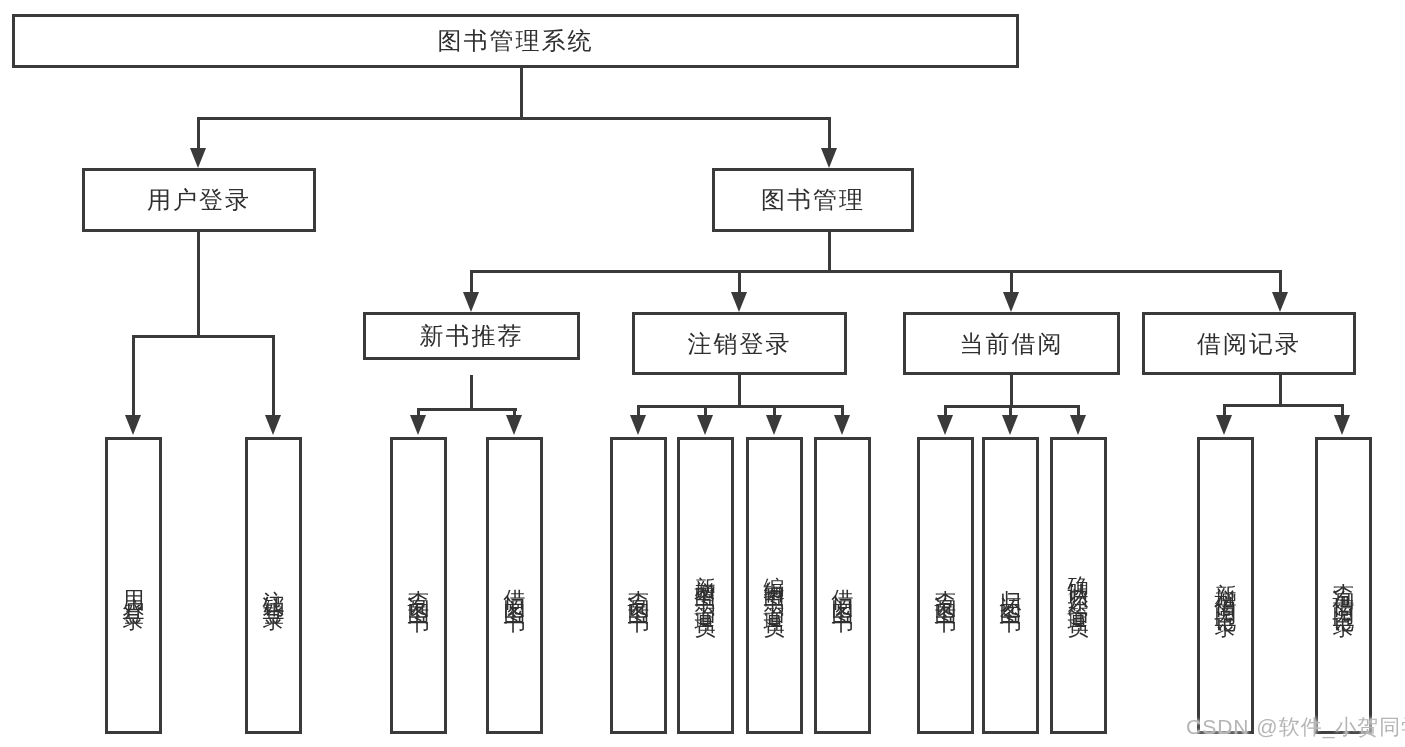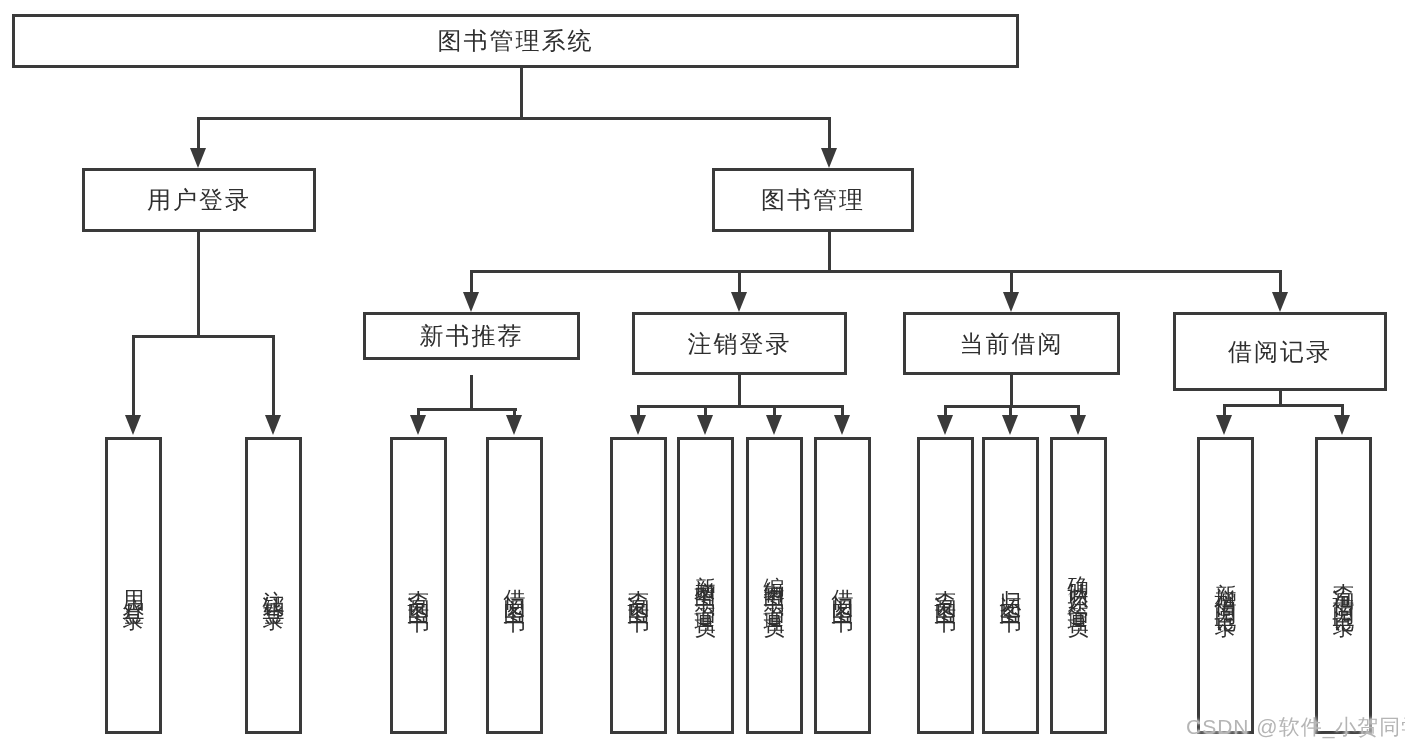--- a/index.html
+++ b/index.html
@@ -107,21 +107,21 @@
   <div class="arw" style="left:1334px;top:415px"></div>
 
   <div class="box" style="left:12px;top:14px;width:1007px;height:54px">图书管理系统</div>
 
   <div class="box" style="left:82px;top:168px;width:234px;height:64px">用户登录</div>
   <div class="box" style="left:712px;top:168px;width:202px;height:64px">图书管理</div>
 
   <div class="box" style="left:363px;top:312px;width:217px;height:48px">新书推荐</div>
   <div class="box" style="left:632px;top:312px;width:215px;height:63px">注销登录</div>
   <div class="box" style="left:903px;top:312px;width:217px;height:63px">当前借阅</div>
-  <div class="box" style="left:1173px;top:312px;width:214px;height:79px">借阅记录</div>
+  <div class="box" style="left:1142px;top:312px;width:214px;height:63px">借阅记录</div>
 
   <div class="vbox" style="left:105px;width:57px">用户登录</div>
   <div class="vbox" style="left:245px;width:57px">注销登录</div>
 
   <div class="vbox" style="left:390px;width:57px">查询图书</div>
   <div class="vbox" style="left:486px;width:57px">借阅图书</div>
 
   <div class="vbox" style="left:610px;width:57px">查询图书</div>
   <div class="vbox long" style="left:677px;width:57px">新增图书（管理员）</div>
   <div class="vbox long" style="left:746px;width:57px">编辑图书（管理员）</div>

